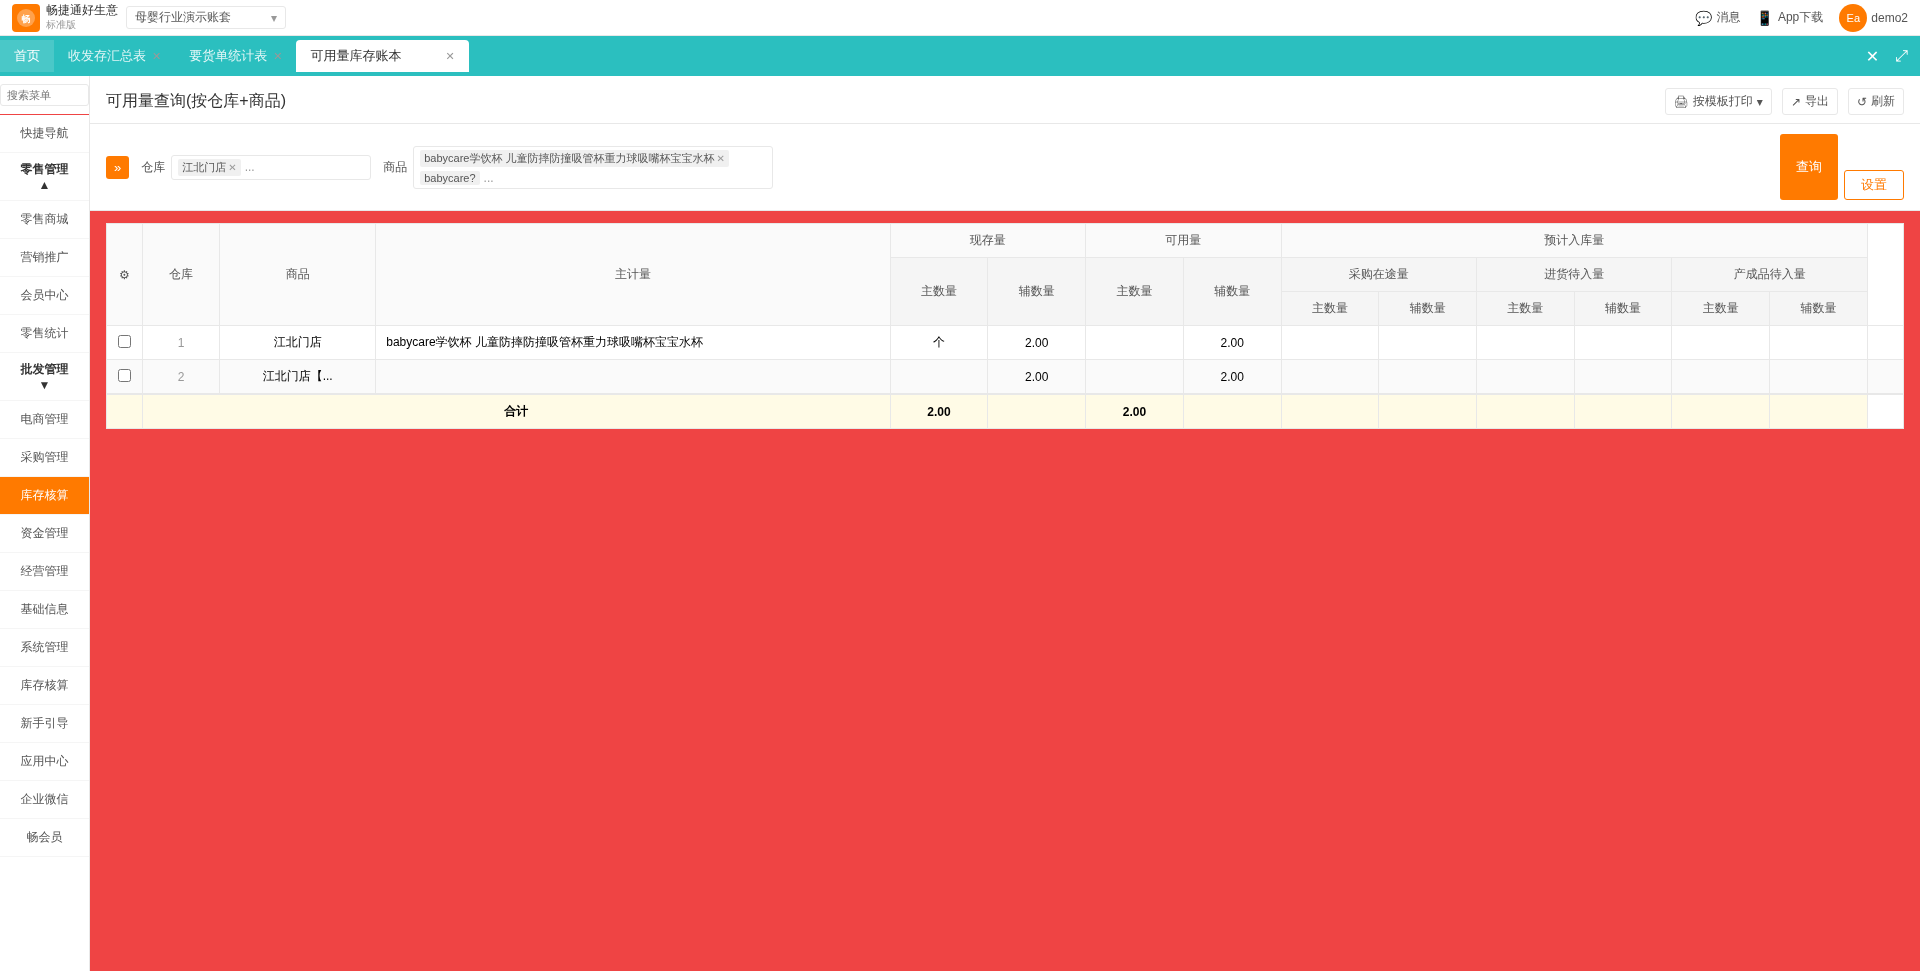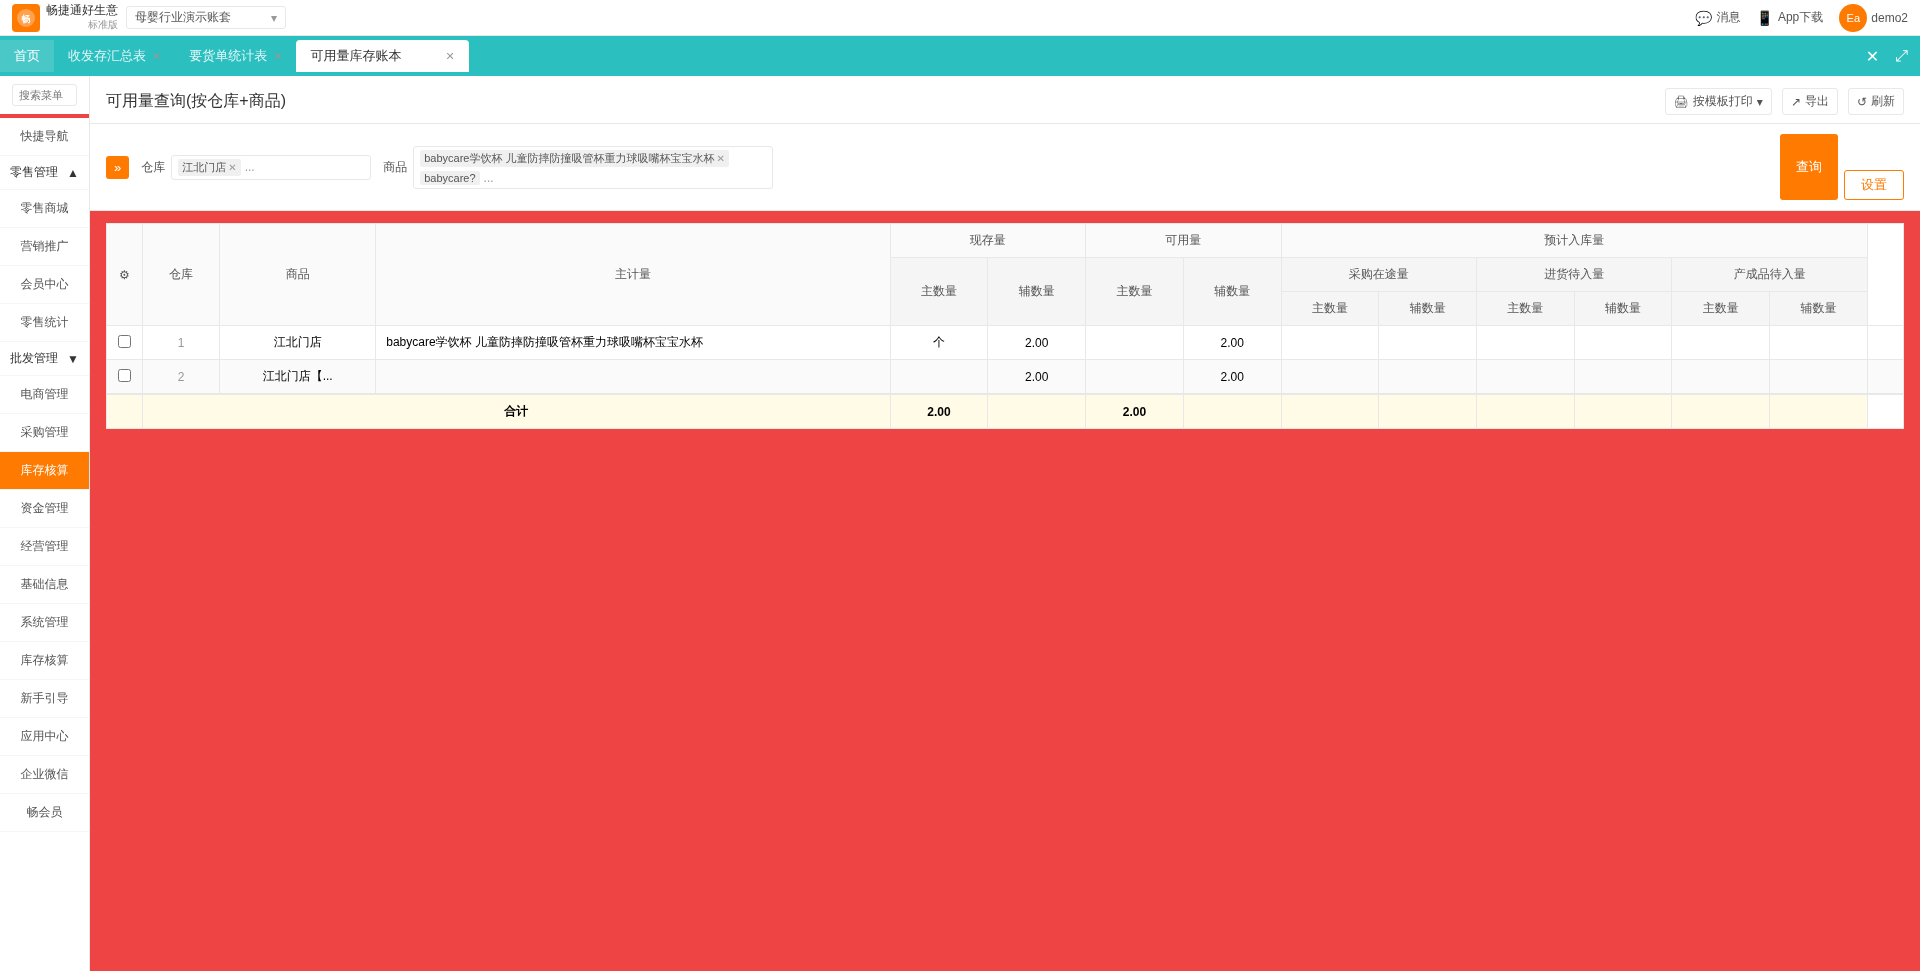--- a/index.html
+++ b/index.html
@@ -38,21 +38,20 @@
       font-weight: bold;
     }
     .logo-text {
       font-size: 12px;
       color: #333;
       line-height: 1.3;
     }
     .logo-subtext {
       font-size: 10px;
       color: #999;
-      text-align: right;
     }
     .industry-selector {
       display: flex;
       align-items: center;
       padding: 2px 8px;
       border: 1px solid #e8e8e8;
       border-radius: 3px;
       cursor: pointer;
       font-size: 12px;
       color: #555;
@@ -146,22 +145,22 @@
     
     .sidebar {
       width: 90px;
       background: #fff;
       border-right: 1px solid #e8e8e8;
       display: flex;
       flex-direction: column;
       overflow-y: auto;
     }
     .sidebar-search {
-      padding: 8px 12px;
-      border-bottom: 4px solid #ef4444;
+      padding: 8px 0;
+      border-bottom: 1px solid #ef4444;
     }
     .sidebar-search input {
       width: 100%;
       padding: 4px 6px;
       border: 1px solid #e8e8e8;
       border-radius: 3px;
       font-size: 11px;
       color: #999;
       outline: none;
     }
@@ -177,21 +176,22 @@
       background: #ff7a00;
       color: white;
     }
     .sidebar-nav-item.section-header {
       display: flex;
       align-items: center;
       justify-content: space-between;
       padding: 8px 10px;
       font-size: 12px;
       color: #333;
-      font-weight: 400;
+      font-weight: 700;
+      flex-direction: column;
     }
 
     
     .content-area {
       flex: 1;
       overflow: hidden;
       display: flex;
       flex-direction: column;
       background: #ef4444;
     }

